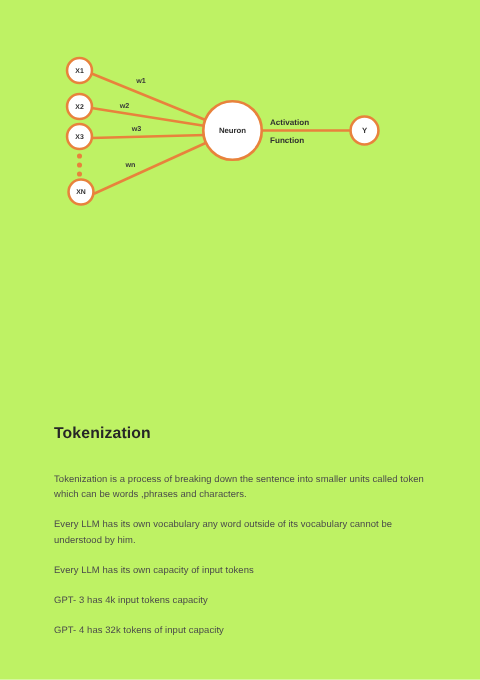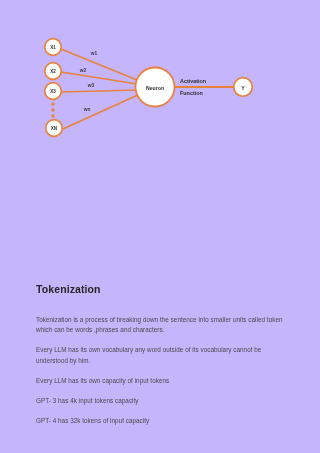--- a/index.html
+++ b/index.html
@@ -13,21 +13,21 @@
     position: relative;
     overflow: hidden;
     font-family: "Liberation Sans", sans-serif;
     color: #444444;
     -webkit-font-smoothing: antialiased;
   }
 
   #page {
     position: absolute;
     inset: 0;
-    background: #c4b5fd;
+    background: #bef264;
   }
 
   
   #diagram {
     position: absolute;
     left: 30px;
     top: 28px;
     width: 250px;
     height: 130px;
   }

